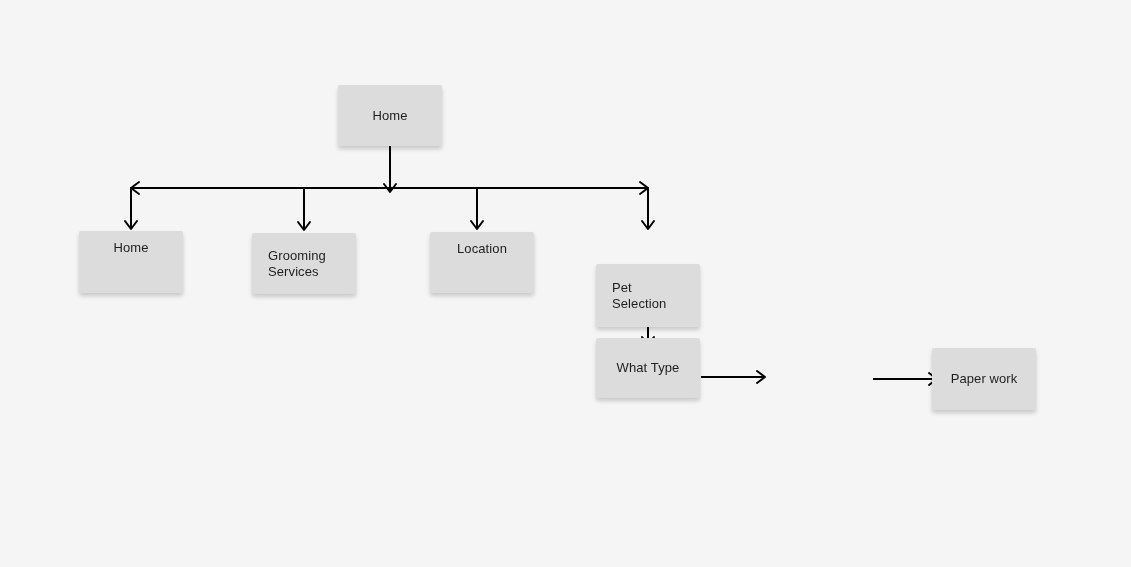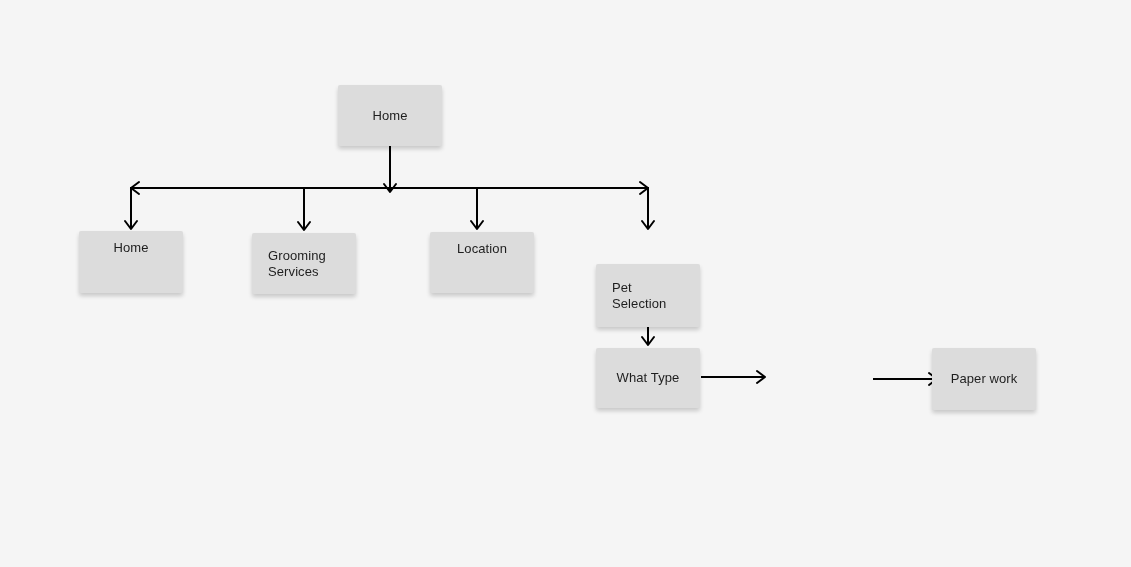--- a/index.html
+++ b/index.html
@@ -44,21 +44,21 @@
     line-height:1.18;
     letter-spacing:0.1px;
   }
   .text-high{align-items:flex-start;padding-top:9px;}
   
   .n-home-top   {left:338px; top:85px;  height:61px;}
   .n-home       {left:79px;  top:231px; height:62px;}
   .n-grooming   {left:252px; top:233px; height:61px;}
   .n-location   {left:424px; top:232px; height:61px;margin-left:6px;}
   .n-pet        {left:596px; top:232px; height:63px;margin-top:32px;}
-  .n-what-type  {left:596px; top:348px; height:60px;}
+  .n-what-type  {left:596px; top:338px; height:60px;}
   .n-what-color {left:768px; top:347px; height:62px;}
   .n-paper-work {left:916px; top:348px; height:62px;margin-left:16px;}
 </style>
 </head>
 <body>
 
 <div class="canvas">
 
   <svg class="connectors" width="1131" height="567" viewBox="0 0 1131 567">
     <defs>

